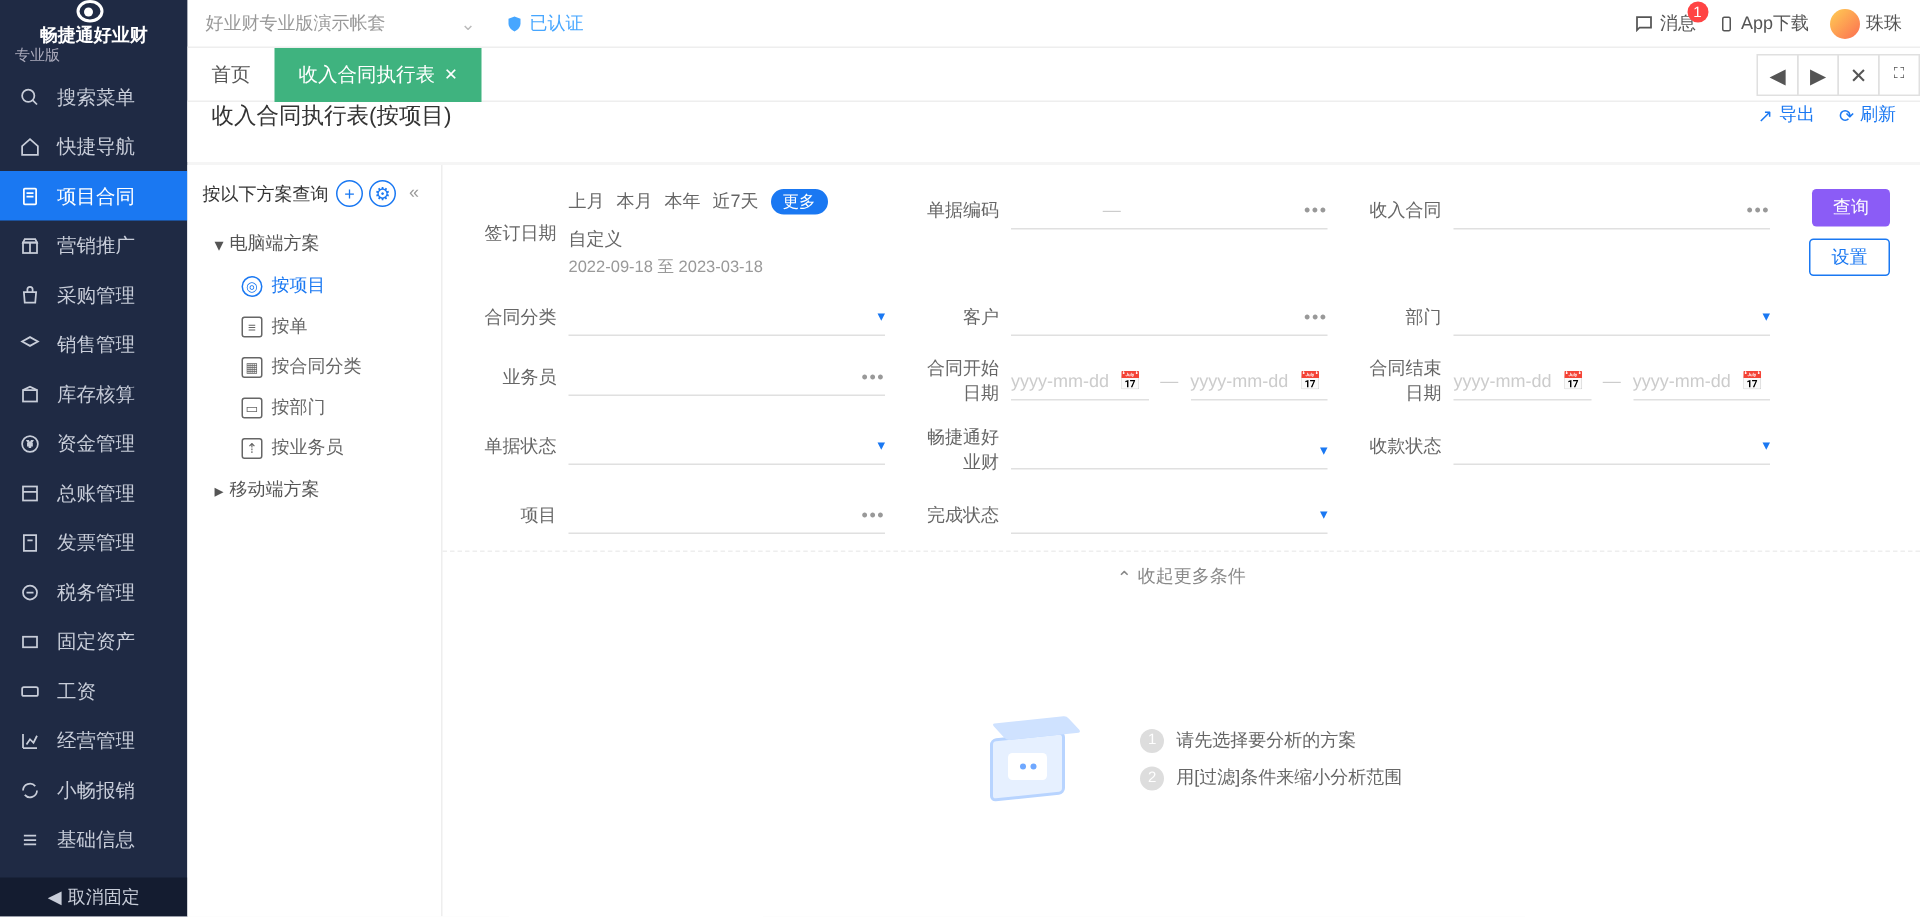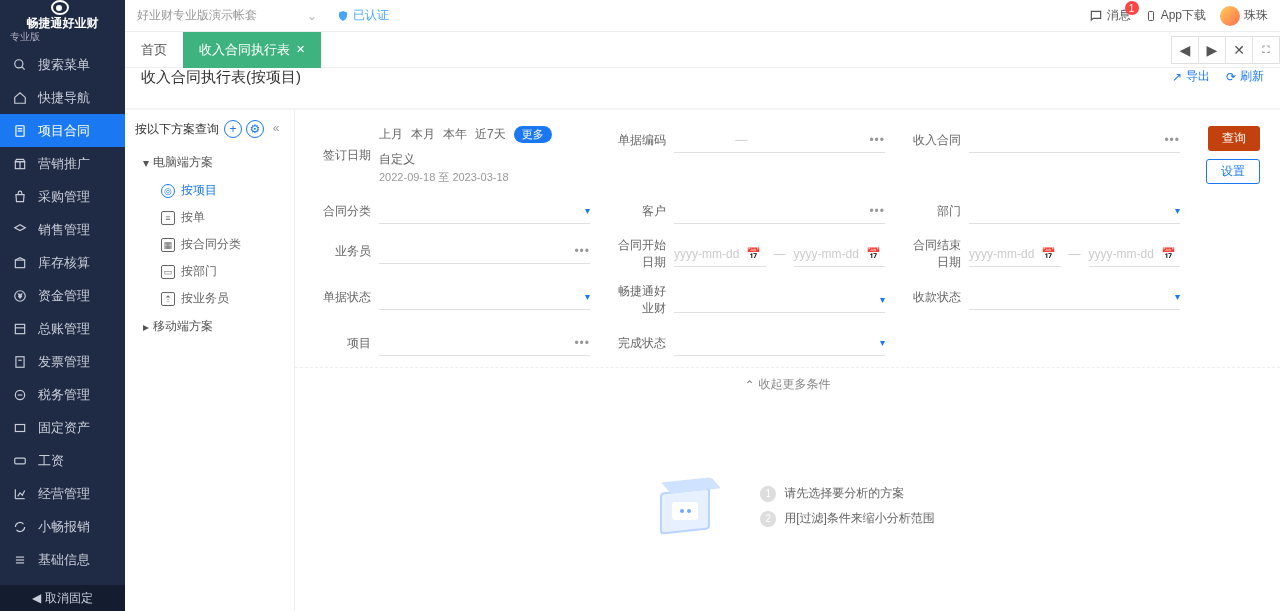--- a/index.html
+++ b/index.html
@@ -69,21 +69,21 @@
 .filter-control .dots-icon { margin-left: auto; color: #999; letter-spacing: 1px; }
 .date-quick { display: flex; align-items: center; gap: 8px; font-size: 12px; flex-wrap: wrap; }
 .date-quick span { color: #666; cursor: pointer; }
 .date-quick .chip { background: #1a78f2; color: #fff; padding: 1px 8px; border-radius: 10px; font-size: 11px; }
 .date-range { font-size: 11px; color: #999; margin-top: 2px; }
 .date-input { flex: 1; border-bottom: 1px solid #e0e0e0; height: 26px; display: flex; align-items: center; font-size: 12px; color: #ccc; padding-right: 4px; }
 .cal-icon { margin-left: auto; color: #1a78f2; }
 .date-pair { display: flex; align-items: center; gap: 8px; flex: 1; }
 .dash-mark { color: #ccc; }
 .right-actions { display: flex; flex-direction: column; gap: 8px; align-items: flex-end; }
-.btn-primary { background: #c2410c; color: #fff; border: none; padding: 4px 14px; border-radius: 3px; font-size: 12px; cursor: pointer; }
+.btn-primary { background: #8b5cf6; color: #fff; border: none; padding: 4px 14px; border-radius: 3px; font-size: 12px; cursor: pointer; }
 .btn-outline { background: #fff; color: #1a78f2; border: 1px solid #1a78f2; padding: 3px 14px; border-radius: 3px; font-size: 12px; cursor: pointer; }
 .collapse-bar { text-align: center; padding: 8px; font-size: 12px; color: #888; cursor: pointer; border-top: 1px dashed #eee; margin-top: 10px; display: flex; align-items: center; justify-content: center; gap: 4px; }
 
 
 .empty-body { flex: 1; display: flex; align-items: center; justify-content: center; gap: 30px; }
 .empty-illus { width: 90px; height: 80px; position: relative; }
 .cube { position: absolute; width: 50px; height: 42px; background: #e6f0ff; border: 2px solid #b8d4ff; left: 20px; top: 24px; transform: skewY(-6deg); border-radius: 4px; }
 .cube::before { content: ""; position: absolute; width: 50px; height: 12px; background: #cfe2ff; top: -12px; left: 4px; transform: skewX(40deg); border-radius: 2px; }
 .face { position: absolute; width: 26px; height: 18px; background: #fff; border-radius: 3px; left: 32px; top: 36px; display: flex; align-items: center; justify-content: center; gap: 3px; }
 .face .eye { width: 4px; height: 4px; background: #6fa8ff; border-radius: 50%; }

